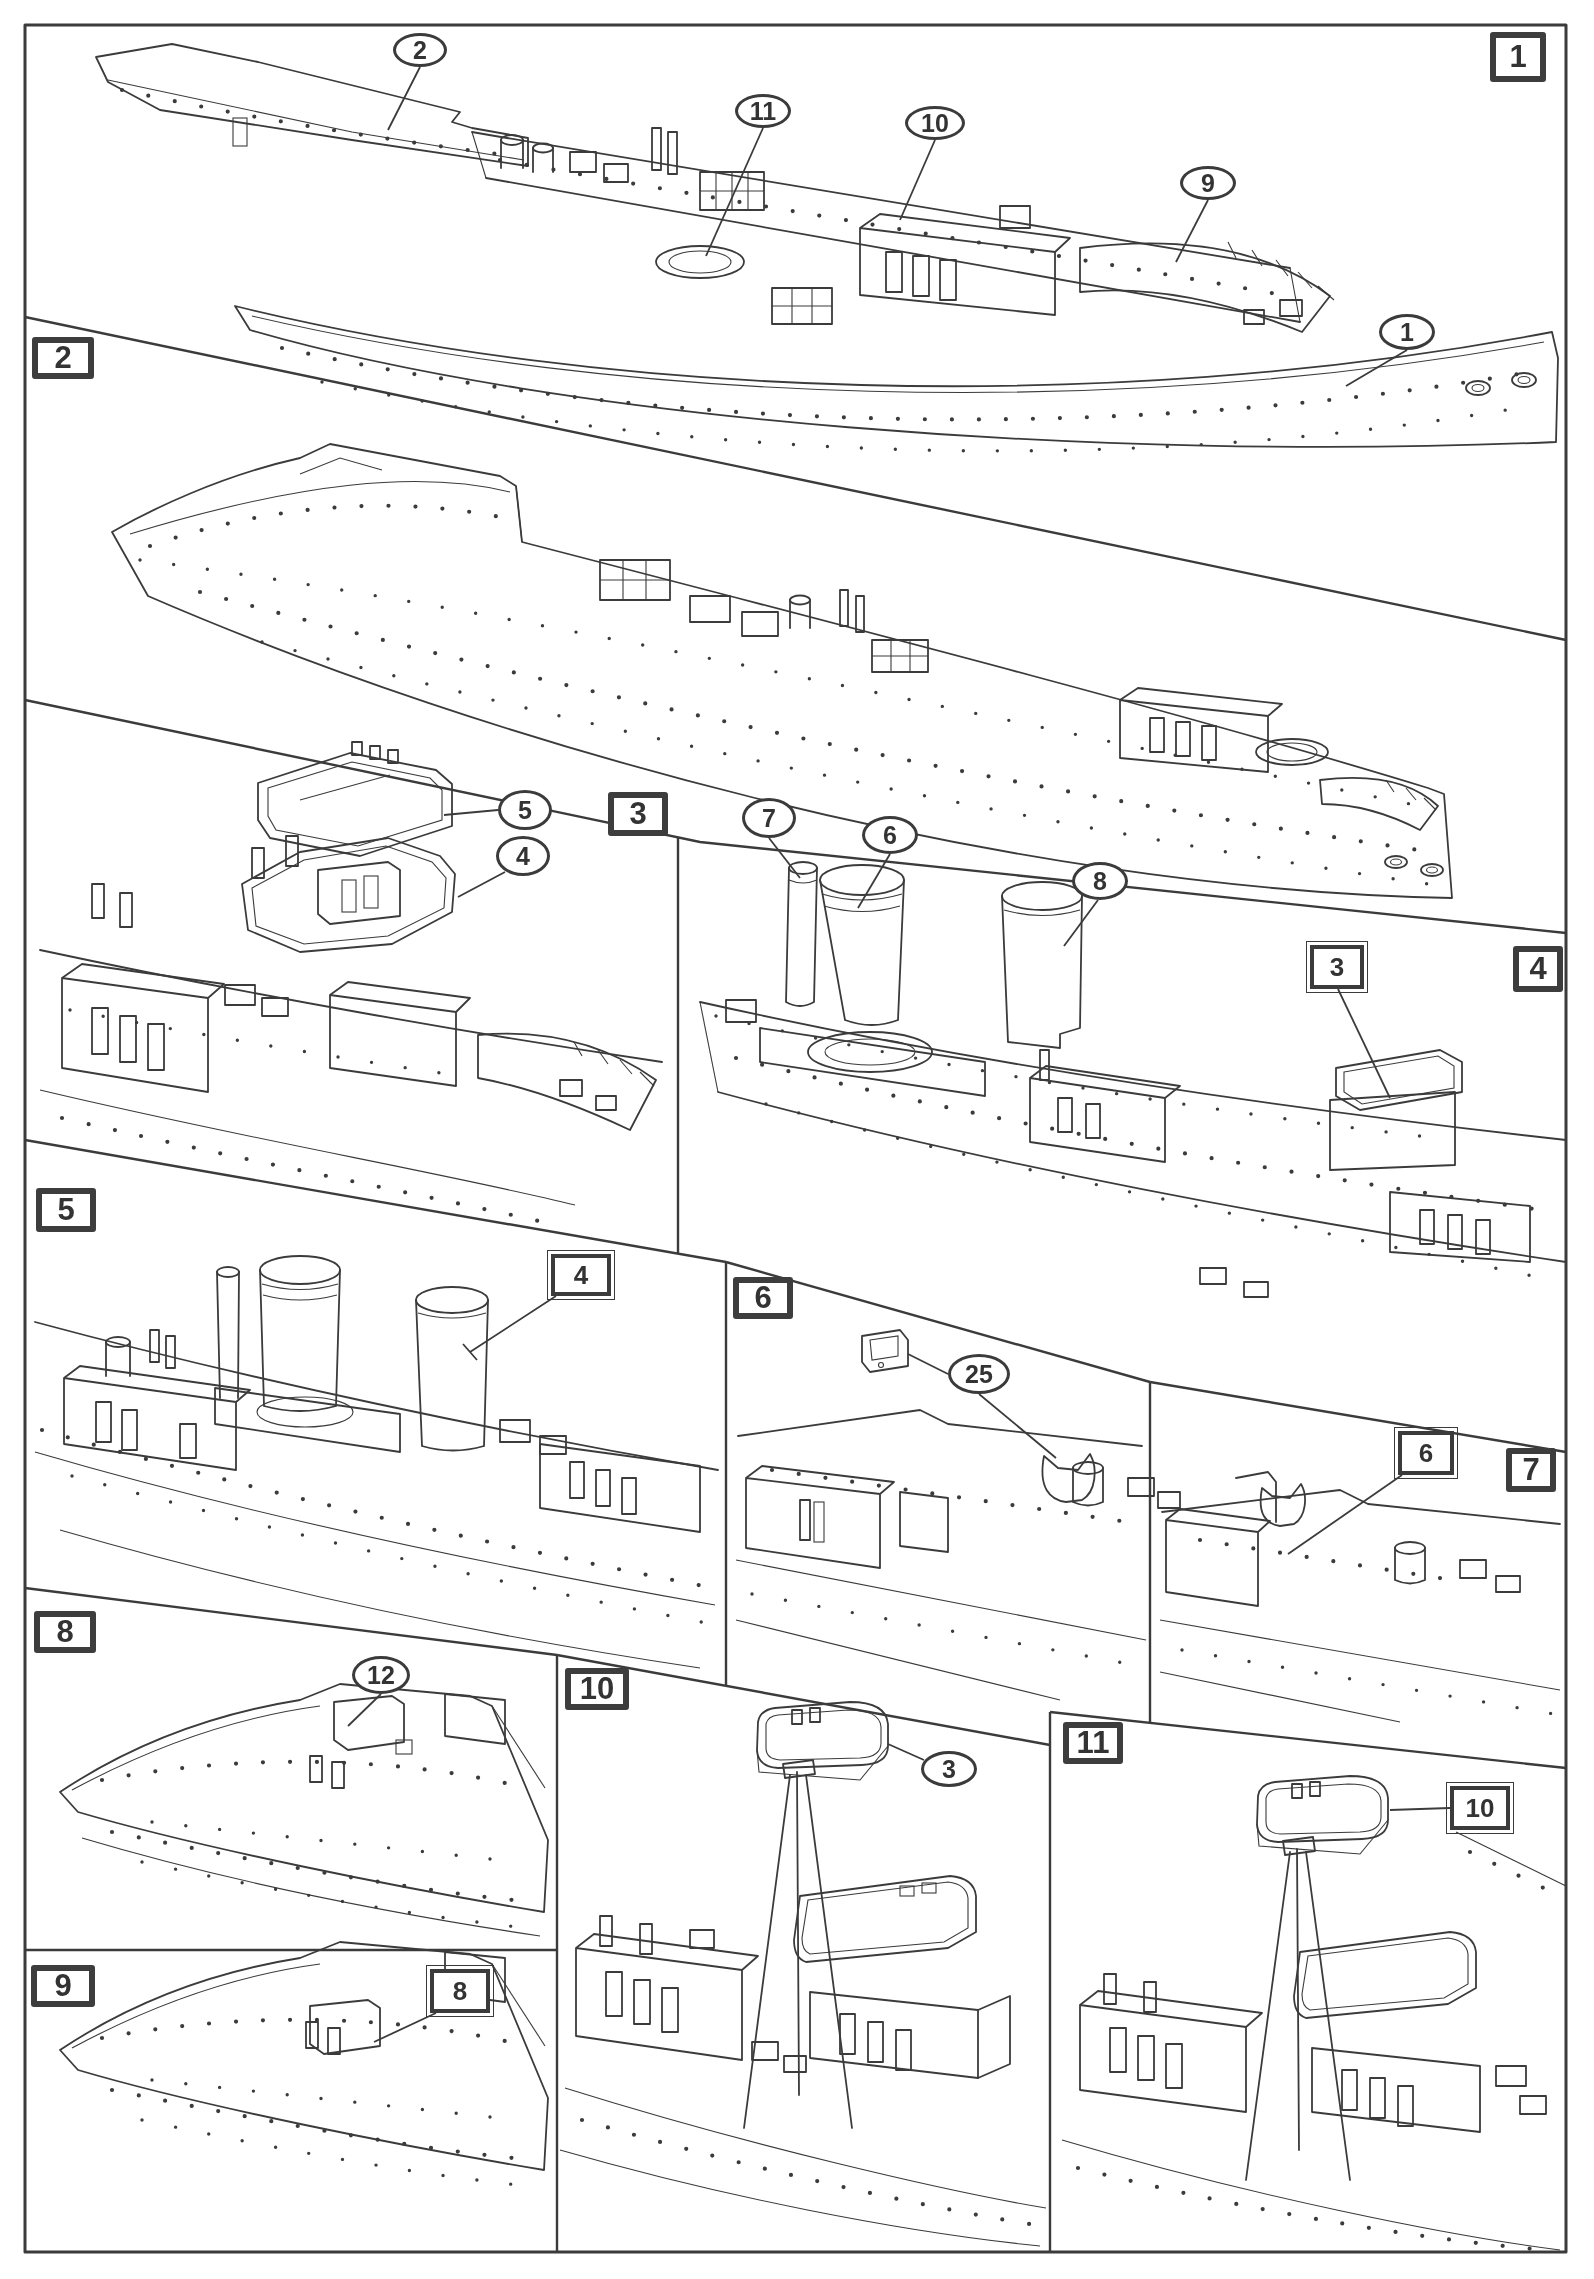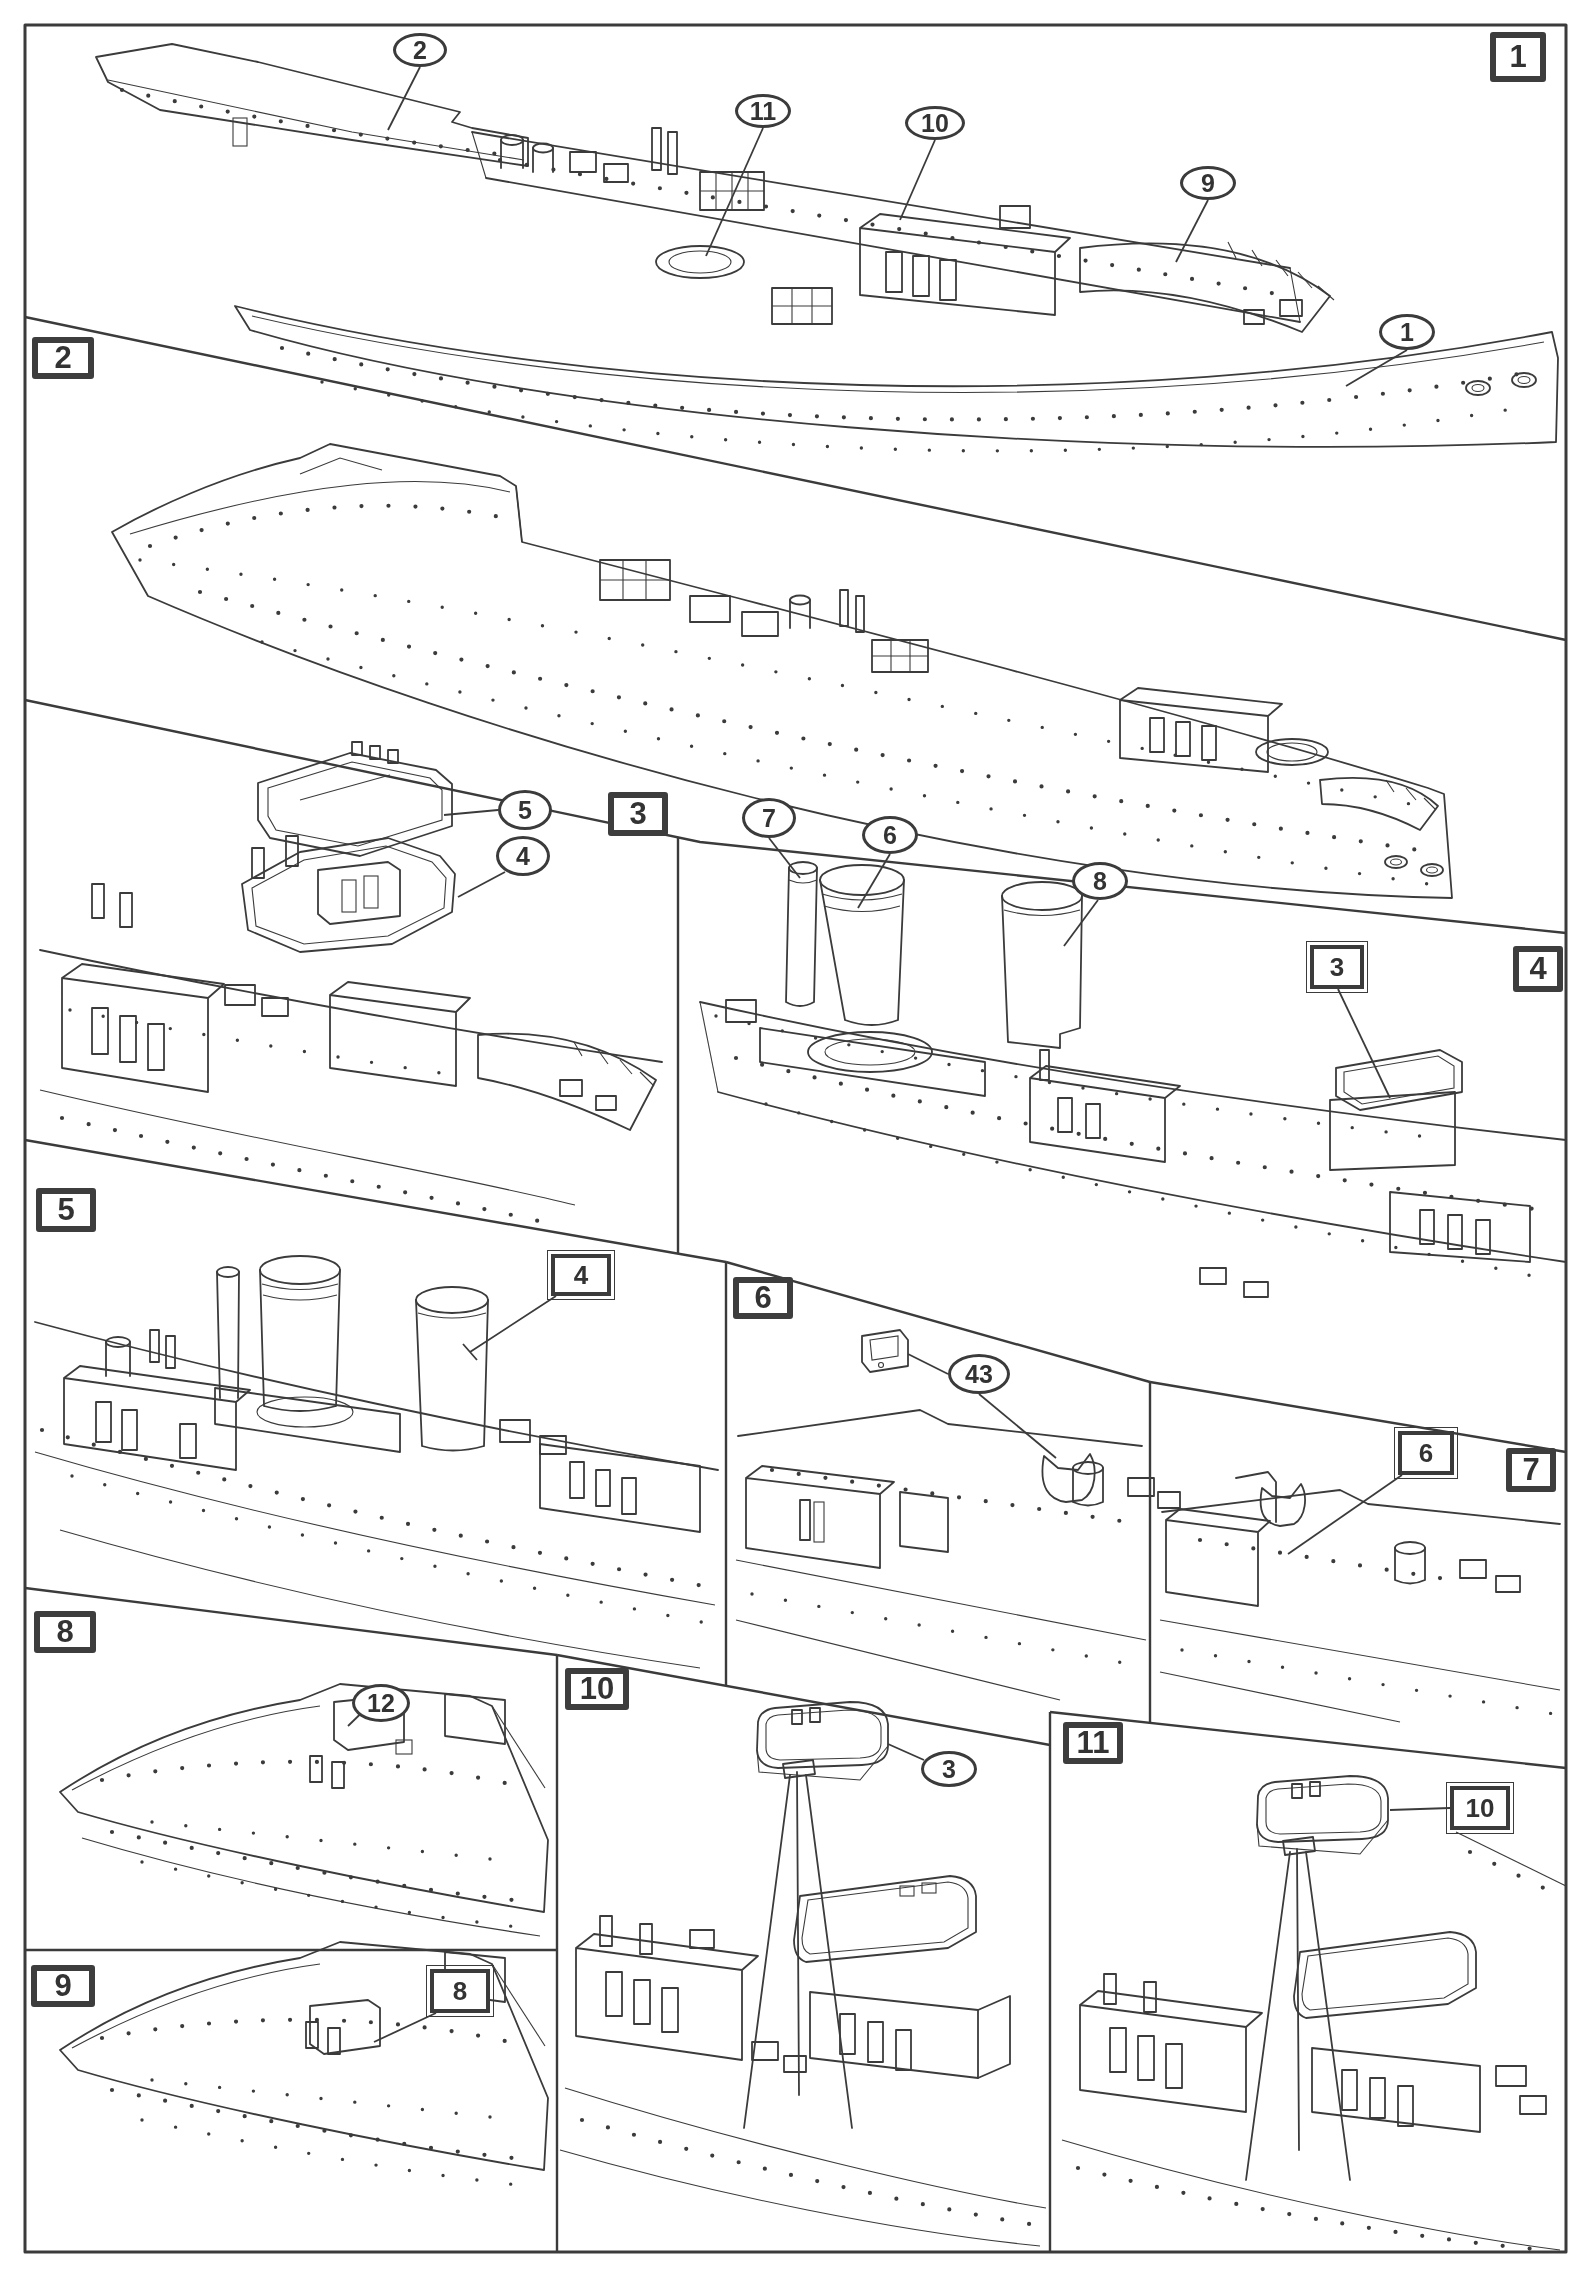--- a/index.html
+++ b/index.html
@@ -387,22 +387,22 @@
   <div class="co" style="left:393px;top:33px;width:54px;height:34px;">2</div>
   <div class="co" style="left:735px;top:94px;width:56px;height:34px;">11</div>
   <div class="co" style="left:905px;top:106px;width:60px;height:34px;">10</div>
   <div class="co" style="left:1180px;top:166px;width:56px;height:34px;">9</div>
   <div class="co" style="left:1379px;top:314px;width:56px;height:36px;">1</div>
   <div class="co" style="left:498px;top:790px;width:54px;height:40px;">5</div>
   <div class="co" style="left:496px;top:836px;width:54px;height:40px;">4</div>
   <div class="co" style="left:742px;top:798px;width:54px;height:40px;">7</div>
   <div class="co" style="left:862px;top:816px;width:56px;height:38px;">6</div>
   <div class="co" style="left:1072px;top:862px;width:56px;height:38px;">8</div>
-  <div class="co" style="left:948px;top:1354px;width:62px;height:40px;">43</div>
-  <div class="co" style="left:352px;top:1656px;width:58px;height:38px;margin-top:28px;">12</div>
+  <div class="co" style="left:948px;top:1354px;width:62px;height:40px;">25</div>
+  <div class="co" style="left:352px;top:1656px;width:58px;height:38px;">12</div>
   <div class="co" style="left:921px;top:1751px;width:56px;height:36px;">3</div>
 
   <div class="co-asm" style="left:1310px;top:945px;width:54px;height:44px;">3</div>
   <div class="co-asm" style="left:551px;top:1254px;width:60px;height:42px;">4</div>
   <div class="co-asm" style="left:1398px;top:1431px;width:56px;height:44px;">6</div>
   <div class="co-asm" style="left:430px;top:1969px;width:60px;height:44px;">8</div>
   <div class="co-asm" style="left:1450px;top:1786px;width:60px;height:44px;">10</div>
 
 </div>
 

